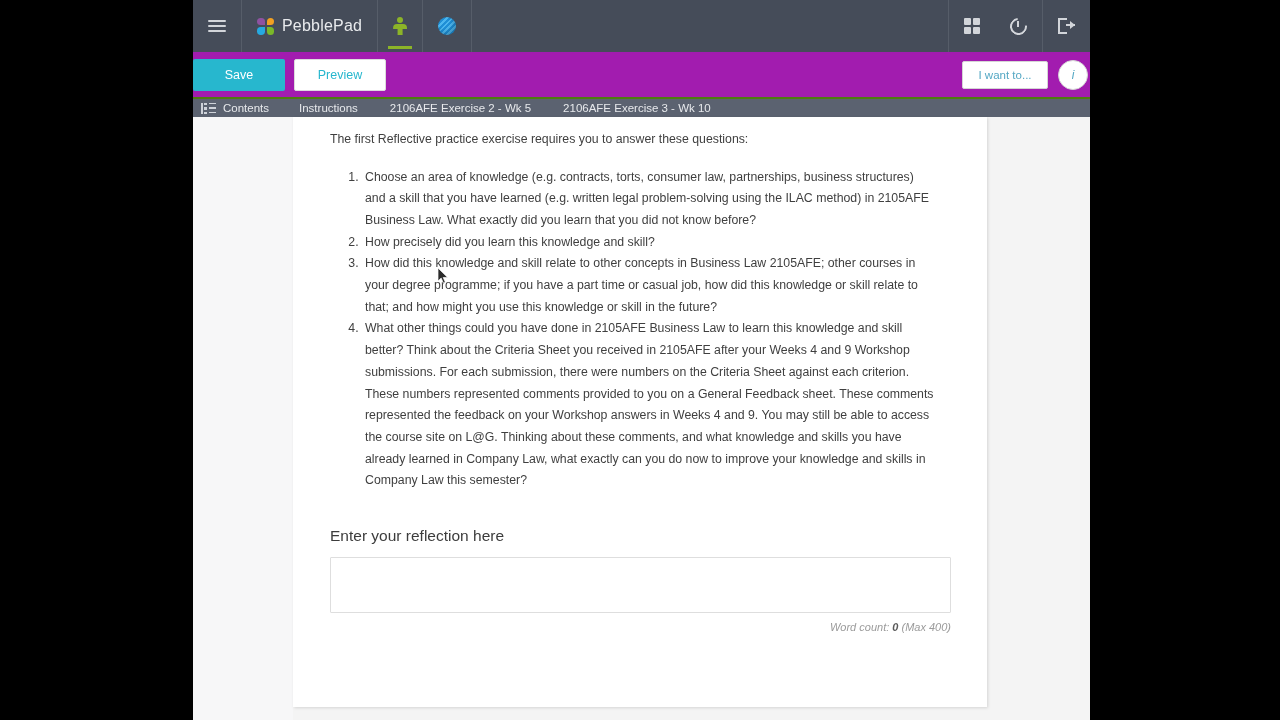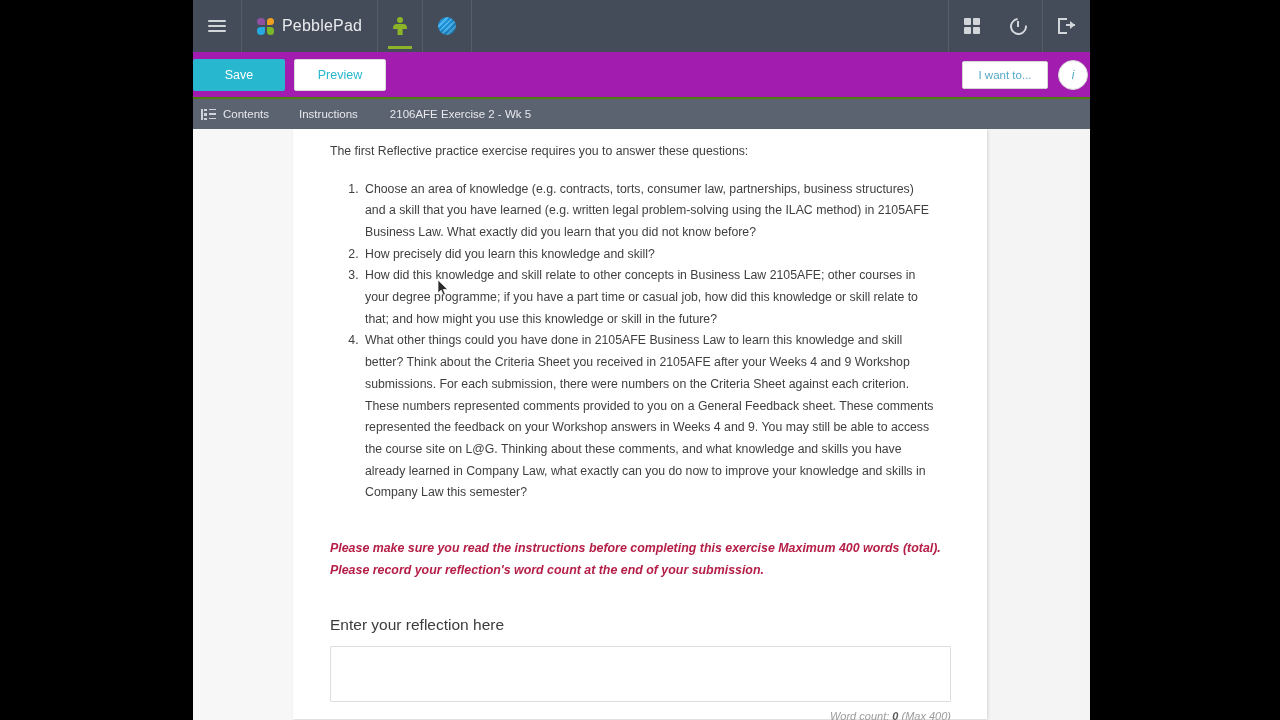--- a/index.html
+++ b/index.html
@@ -144,21 +144,21 @@
   .btn-info {
     width: 28px; height: 28px; border-radius: 50%;
     border: 1px solid #d5d5d5; background: #fff;
     color: #55a8c4; font-size: 12px; font-style: italic;
     display: flex; align-items: center; justify-content: center;
     cursor: pointer;
   }
 
   
   .tabbar {
-    height: 30px; background: #5b6270;
+    height: 18px; background: #5b6270;
     display: flex; align-items: stretch;
     font-size: 11.5px;
   }
   .tab {
     display: flex; align-items: center; gap: 7px;
     padding: 0 16px;
     color: #e7e9ec;
     cursor: pointer;
     white-space: nowrap;
   }
@@ -315,41 +315,40 @@
           <span class="bar r3"></span>
       </span>
       <span>Contents</span>
     </div>
     <div class="tab">
       <span>Instructions</span>
     </div>
     <div class="tab">
       <span>2106AFE Exercise 2 - Wk 5</span>
     </div>
+    <div class="tab">
+      <span>2106AFE Exercise 3 - Wk 10</span>
+    </div>
   </div>
 
   <div class="page-body">
     <div class="left-rail"></div>
 
     <div class="content-card">
       <div class="content-inner">
 
         <p class="intro">The first Reflective practice exercise requires you to answer these questions:</p>
 
         <ol class="qlist">
           <li><span>Choose an area of knowledge (e.g. contracts, torts, consumer law, partnerships, business structures) and a skill that you have learned (e.g. written legal problem-solving using the ILAC method) in 2105AFE Business Law. What exactly did you learn that you did not know before?</span></li>
           <li><span>How precisely did you learn this knowledge and skill?</span></li>
           <li><span>How did this knowledge and skill relate to other concepts in Business Law 2105AFE; other courses in your degree programme; if you have a part time or casual job, how did this knowledge or skill relate to that; and how might you use this knowledge or skill in the future?</span></li>
           <li><span>What other things could you have done in 2105AFE Business Law to learn this knowledge and skill better? Think about the Criteria Sheet you received in 2105AFE after your Weeks 4 and 9 Workshop submissions. For each submission, there were numbers on the Criteria Sheet against each criterion. These numbers represented comments provided to you on a General Feedback sheet. These comments represented the feedback on your Workshop answers in Weeks 4 and 9.  You may still be able to access the course site on L@G.  Thinking about these comments, and what knowledge and skills you have already learned in Company Law, what exactly can you do now to improve your knowledge and skills in Company Law this semester?</span></li>
         </ol>
 
-        <div class="redblock">
-          <p class="redline">Please make sure you read the instructions before completing this exercise Maximum 400 words (total).</p>
-          <p class="redline">Please record your reflection's word count at the end of your submission.</p>
-        </div>
 
         <div class="reflection-label">Enter your reflection here</div>
 
         <div class="reflection-box"></div>
 
         <div class="wordcount">
           <span>Word count: </span><b>0</b><span> (Max 400)</span>
         </div>
 
       </div>

